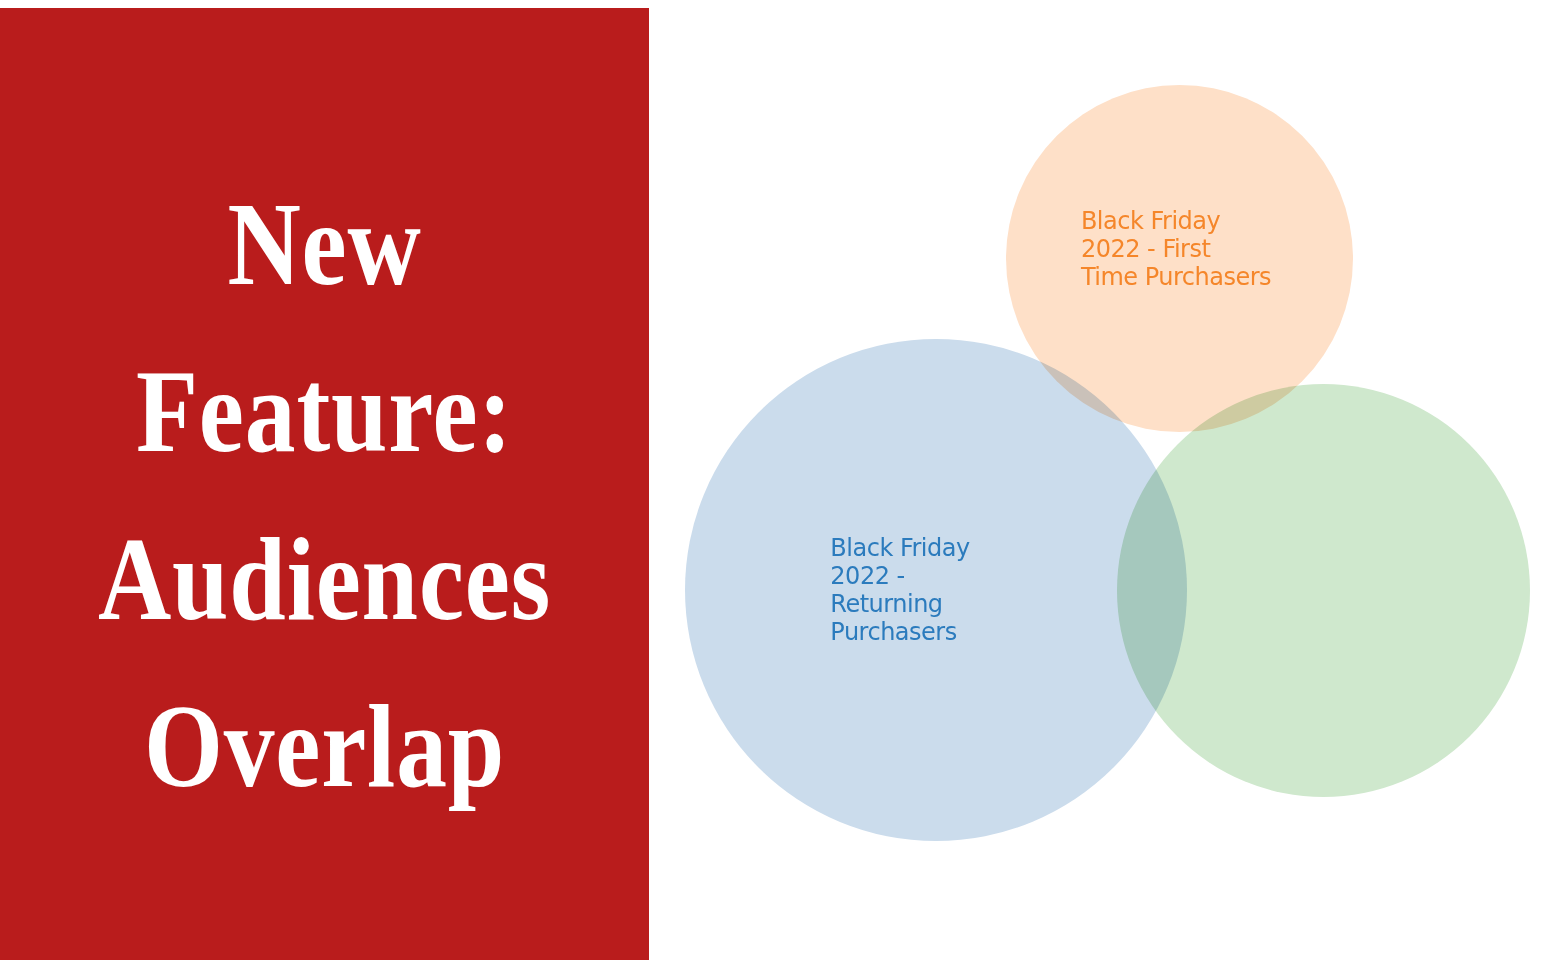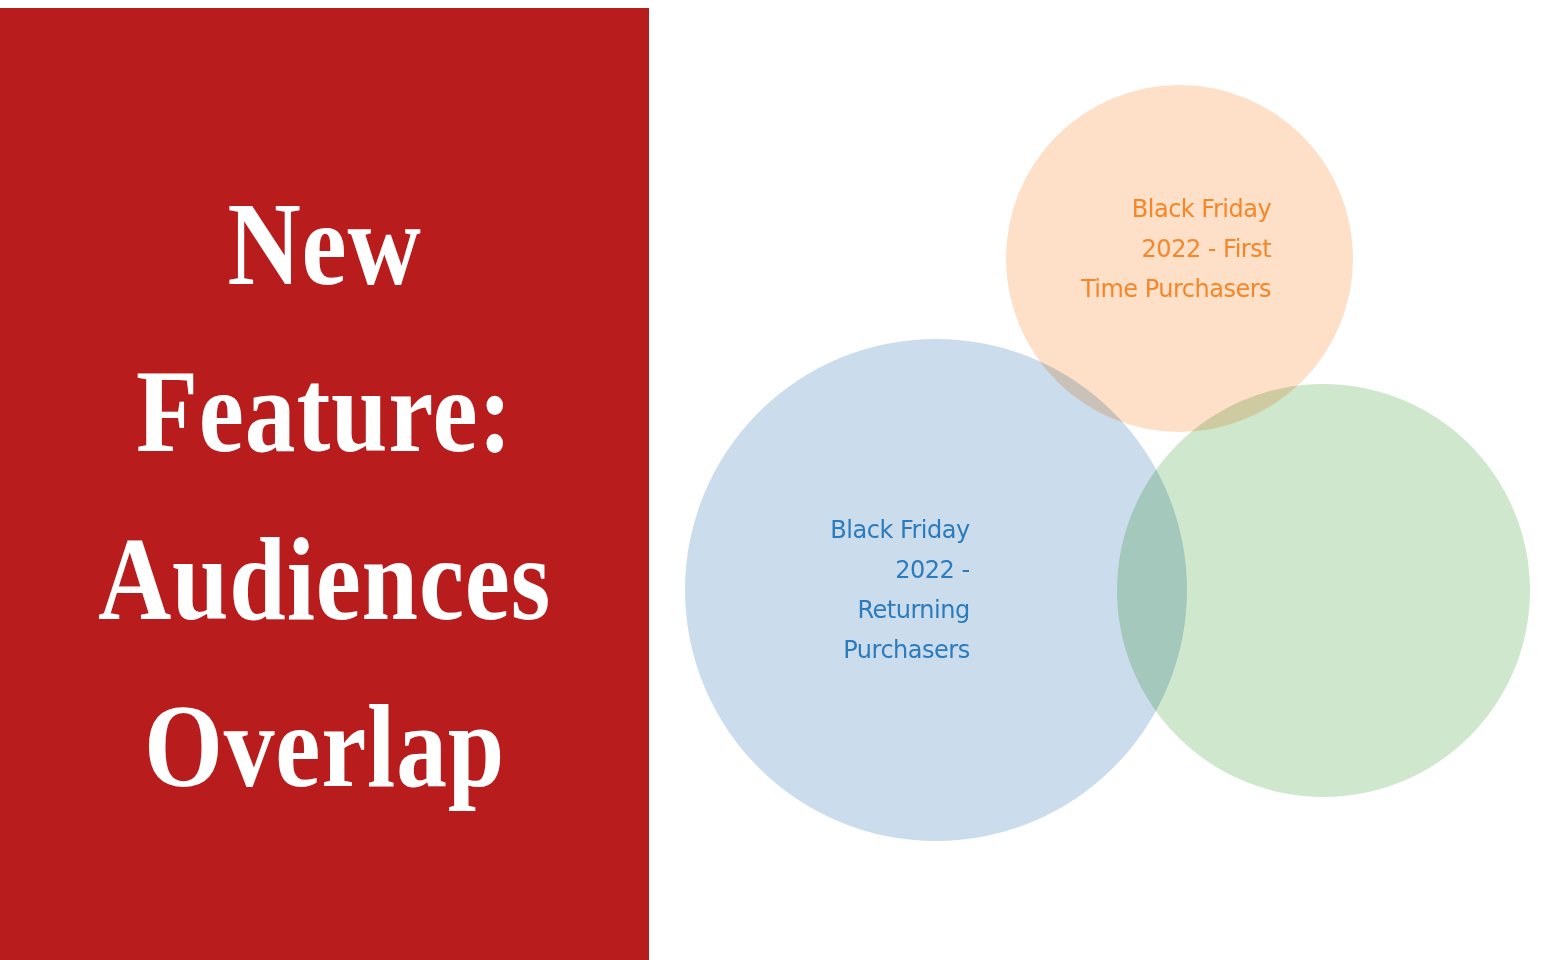--- a/index.html
+++ b/index.html
@@ -24,23 +24,23 @@
       letter-spacing: 1px;
     }
     .venn {
       position: absolute; left: 649px; top: 0; width: 901px; height: 960px;
     }
     .circle {
       position: absolute; border-radius: 50%;
       mix-blend-mode: multiply;
     }
     .label {
-      position: absolute; text-align: right;
+      position: absolute; text-align: left;
       font-family: "DejaVu Sans", sans-serif;
-      font-size: 24px; line-height: 40px;
+      font-size: 24px; line-height: 28px;
       white-space: pre-line;
       transform: translate(-50%, -50%);
       letter-spacing: -0.5px;
     }
   </style>
 </head>
 <body>
 
 <div class="left-panel">
   <div class="title-line" style="top:178px">New</div>

